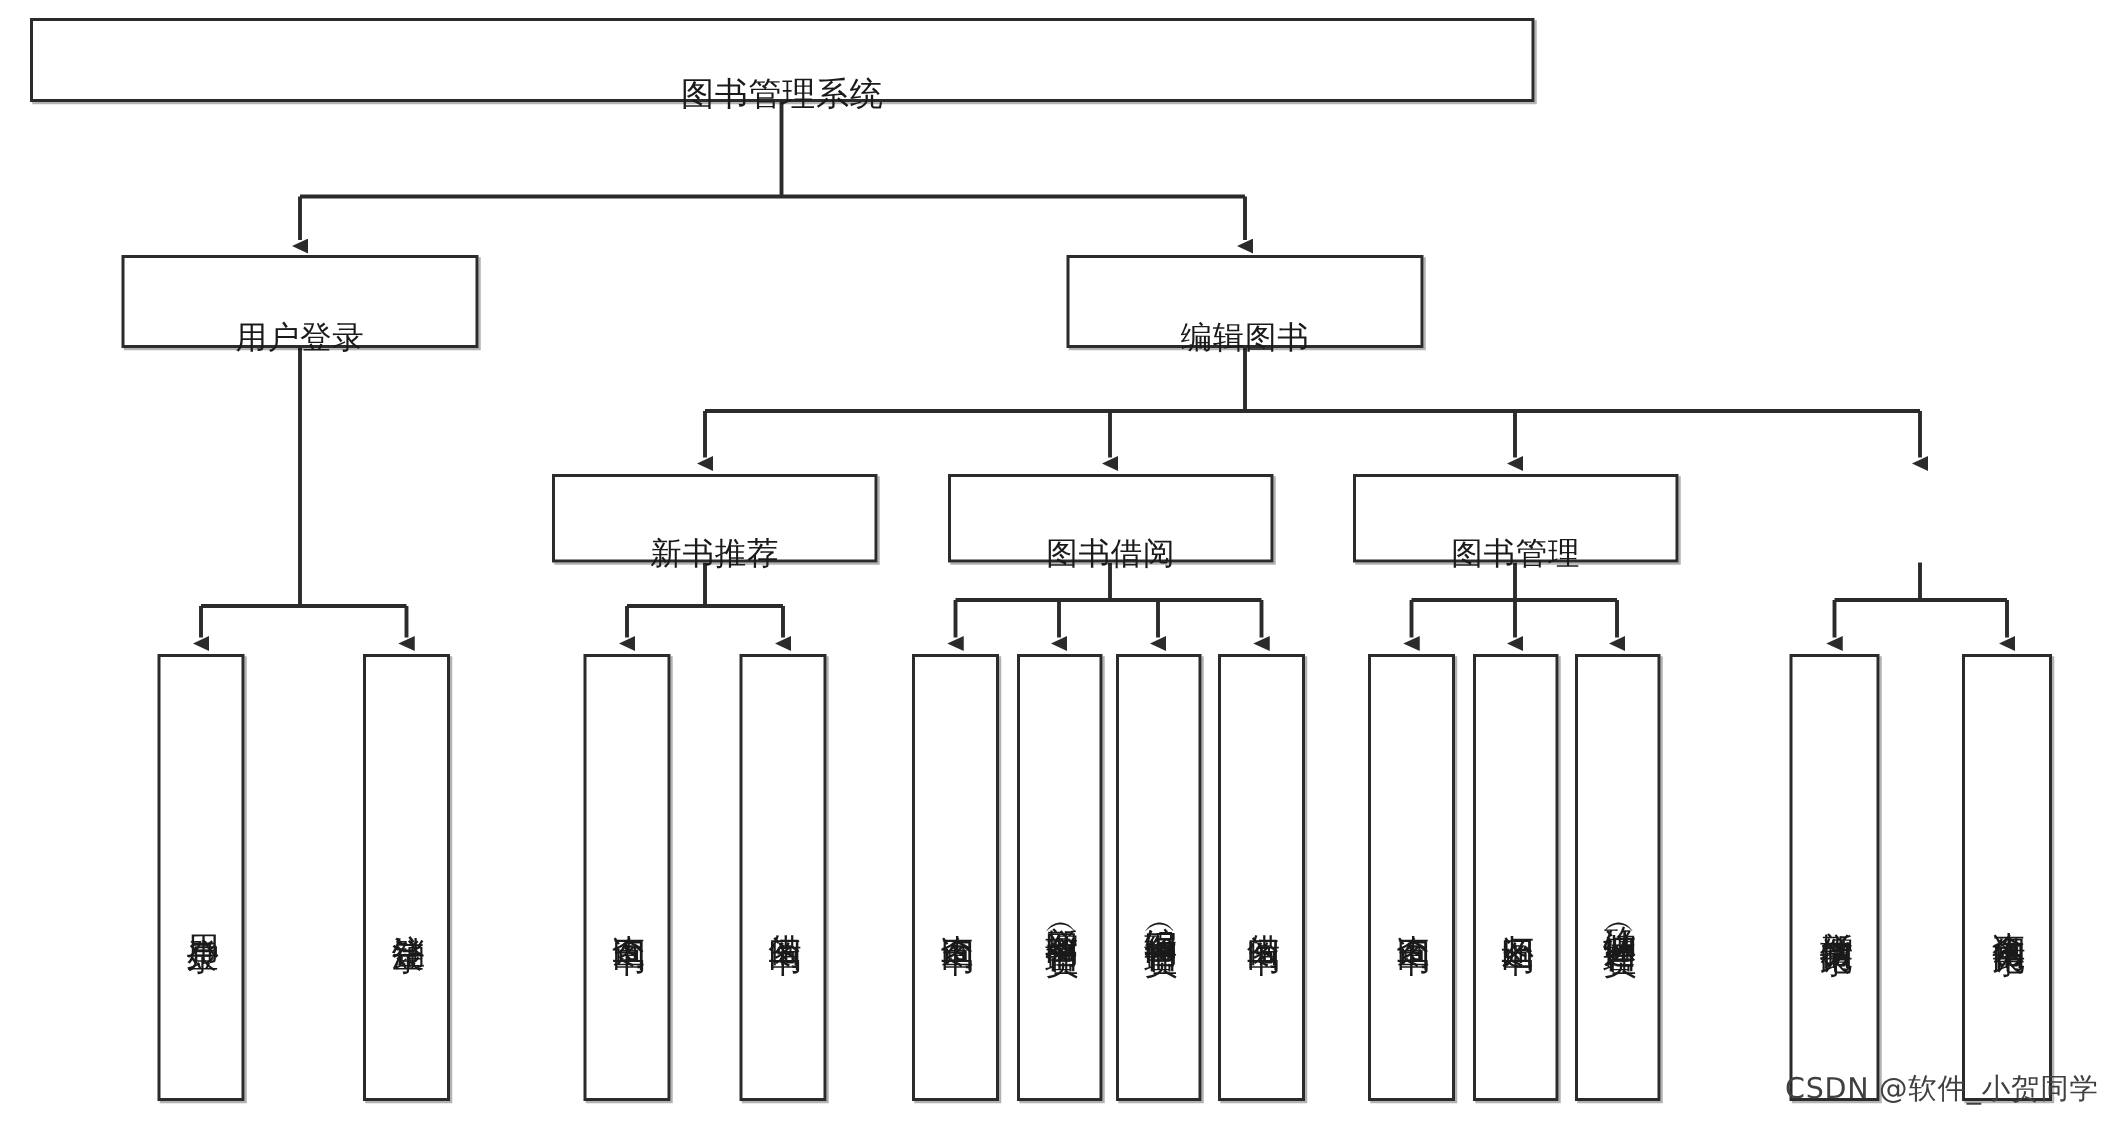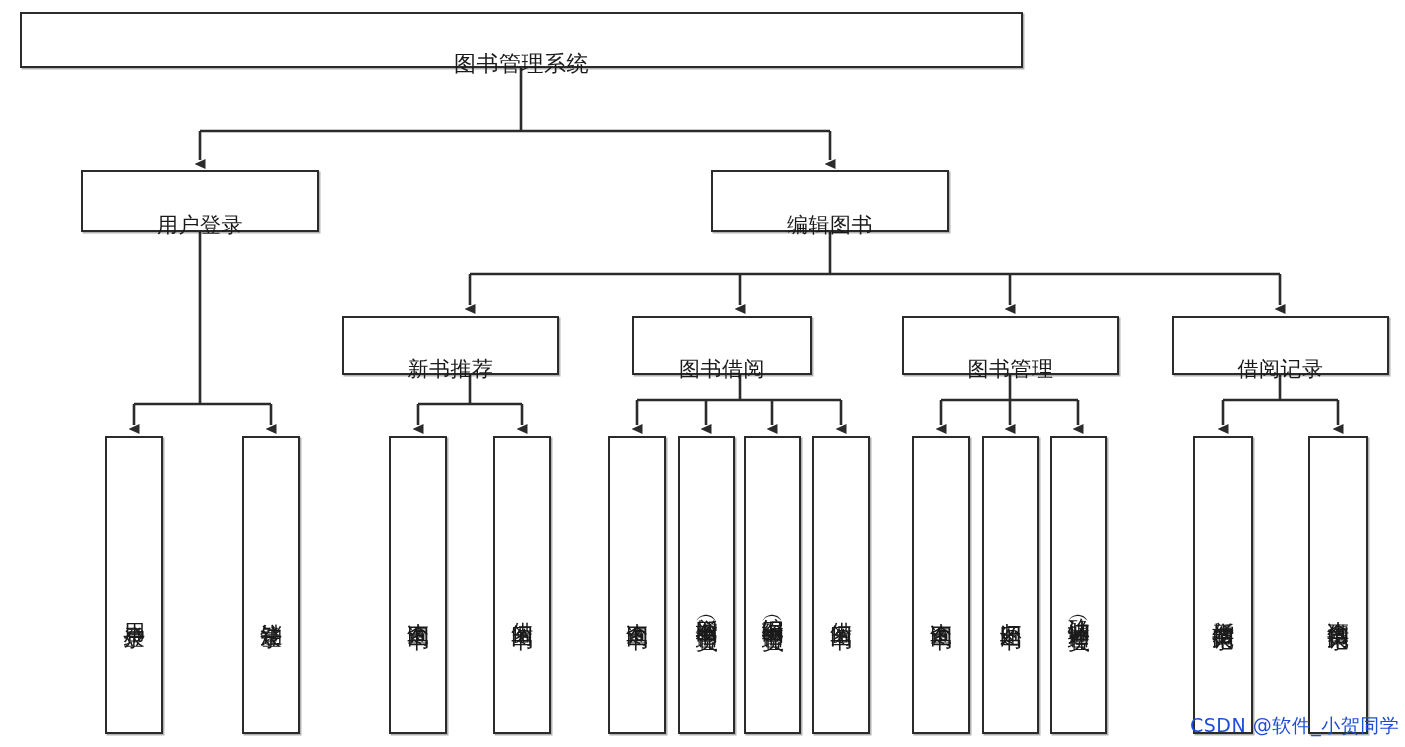--- a/index.html
+++ b/index.html
@@ -60,21 +60,21 @@
     writing-mode: vertical-rl;
     text-orientation: upright;
     font-size: 22px;
     line-height: 1.12;
     letter-spacing: 2px;
     white-space: nowrap;
     max-height: 270px;
   }
   .watermark {
     position: absolute;
-    color: #1d4ed8;
+    color: #404040;
     font-size: 19px;
     letter-spacing: 0.5px;
     white-space: nowrap;
     user-select: none;
   }
 </style>
 </head>
 <body>
 
 <div id="canvas">
@@ -133,32 +133,29 @@
     <span class="label">图书管理系统</span>
   </div>
 
   <div class="node h" style="left:81px; top:170px; width:238px; height:62px;">
     <span class="label">用户登录</span>
   </div>
   <div class="node h" style="left:711px; top:170px; width:238px; height:62px;">
     <span class="label">编辑图书</span>
   </div>
 
-  <div class="node h" style="left:342px; top:316px; width:217px; height:59px;">
+  <div class="node h" style="left:368px; top:316px; width:217px; height:59px;">
     <span class="label">新书推荐</span>
   </div>
-  <div class="node h" style="left:632px; top:316px; width:180px; height:59px;">
+  <div class="node h" style="left:632px; top:316px; width:217px; height:59px;">
     <span class="label">图书借阅</span>
   </div>
   <div class="node h" style="left:902px; top:316px; width:217px; height:59px;">
     <span class="label">图书管理</span>
   </div>
-  <div class="node h" style="left:1172px; top:316px; width:217px; height:59px;">
-    <span class="label">借阅记录</span>
-  </div>
 
   <div class="node v" style="left:105px; top:436px; width:58px; height:298px;">
     <span class="label">用户登录</span>
   </div>
   <div class="node v" style="left:242px; top:436px; width:58px; height:298px;">
     <span class="label">注销登录</span>
   </div>
 
   <div class="node v" style="left:389px; top:436px; width:58px; height:298px;">
     <span class="label">查询图书</span>

